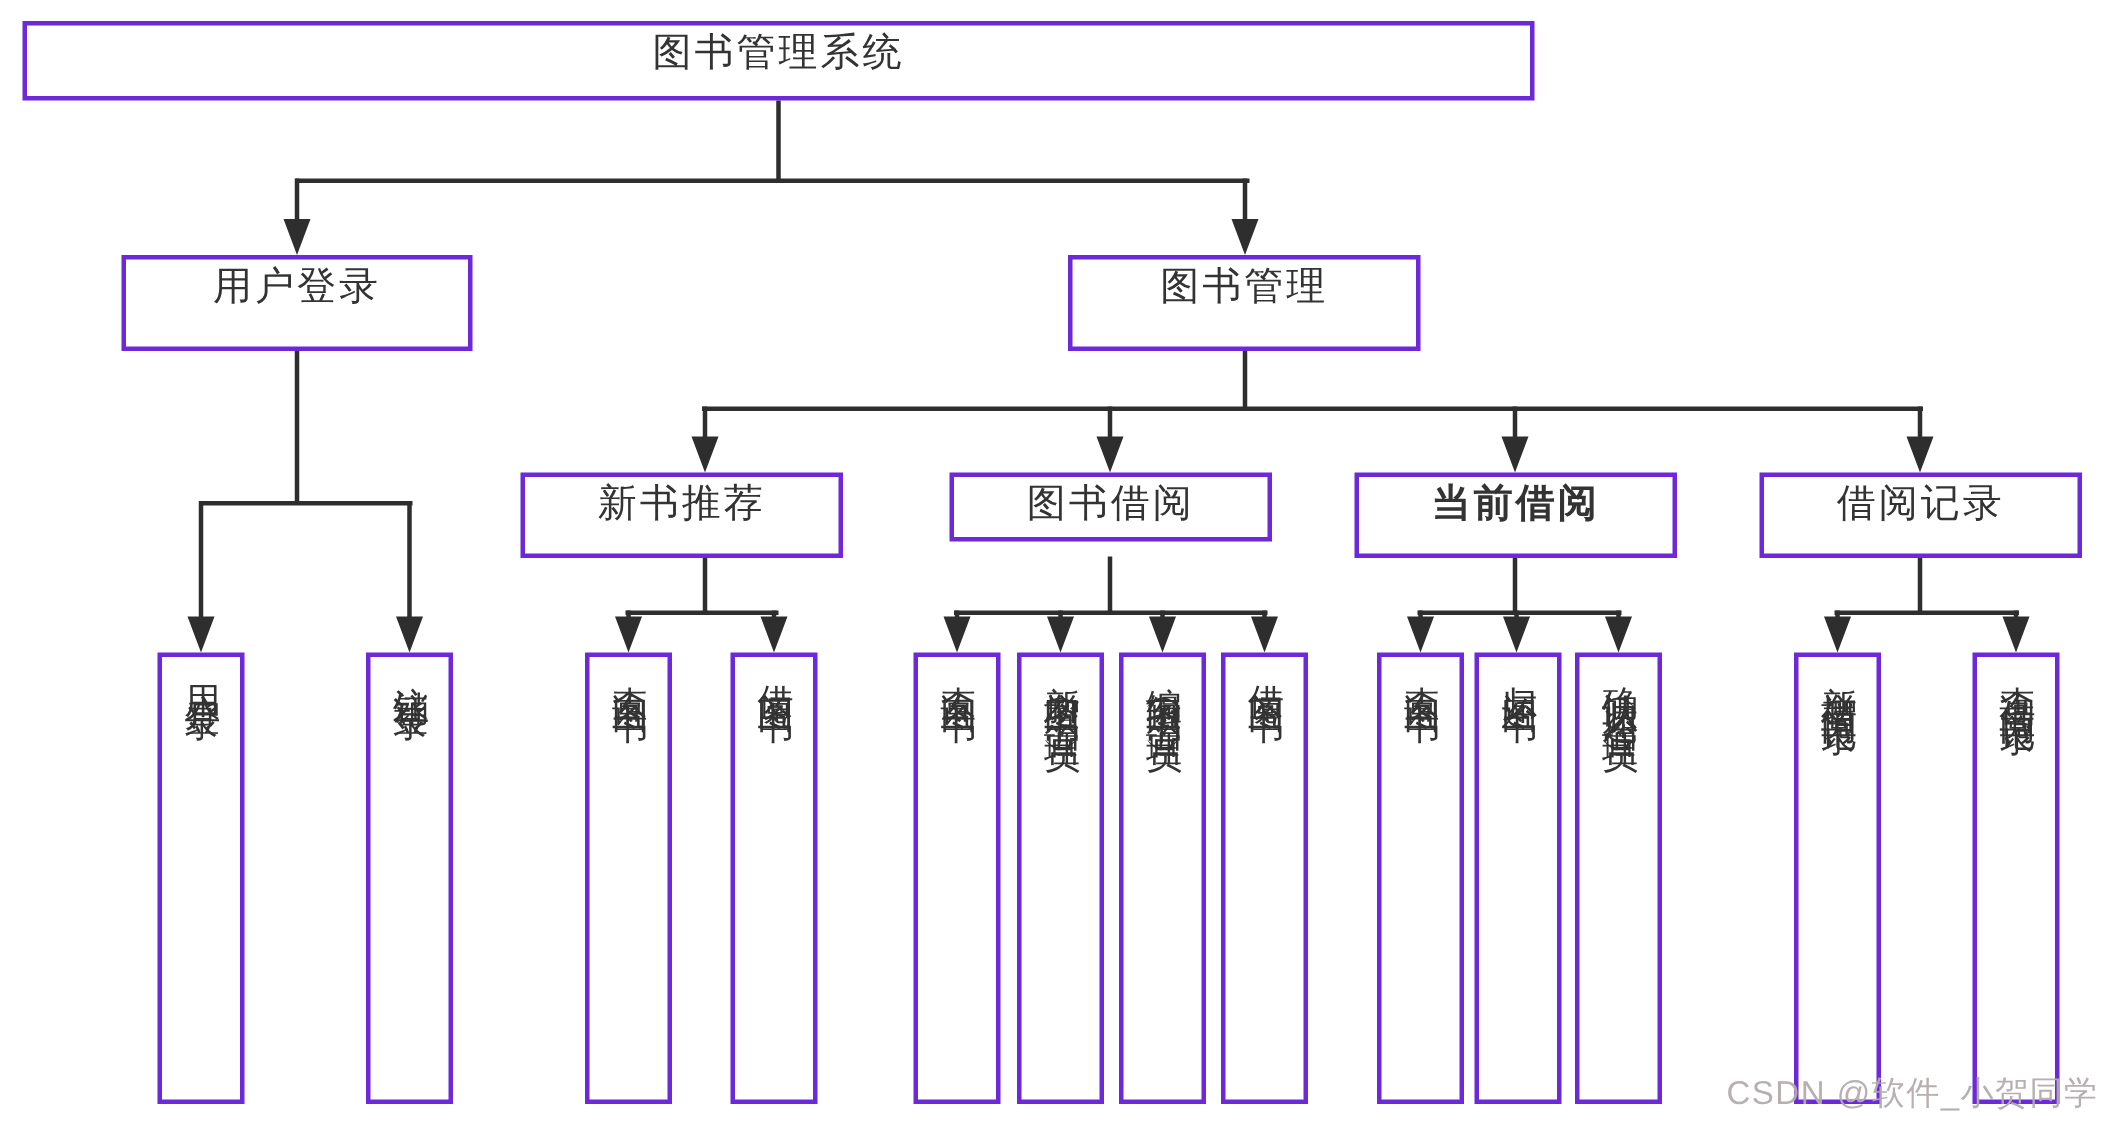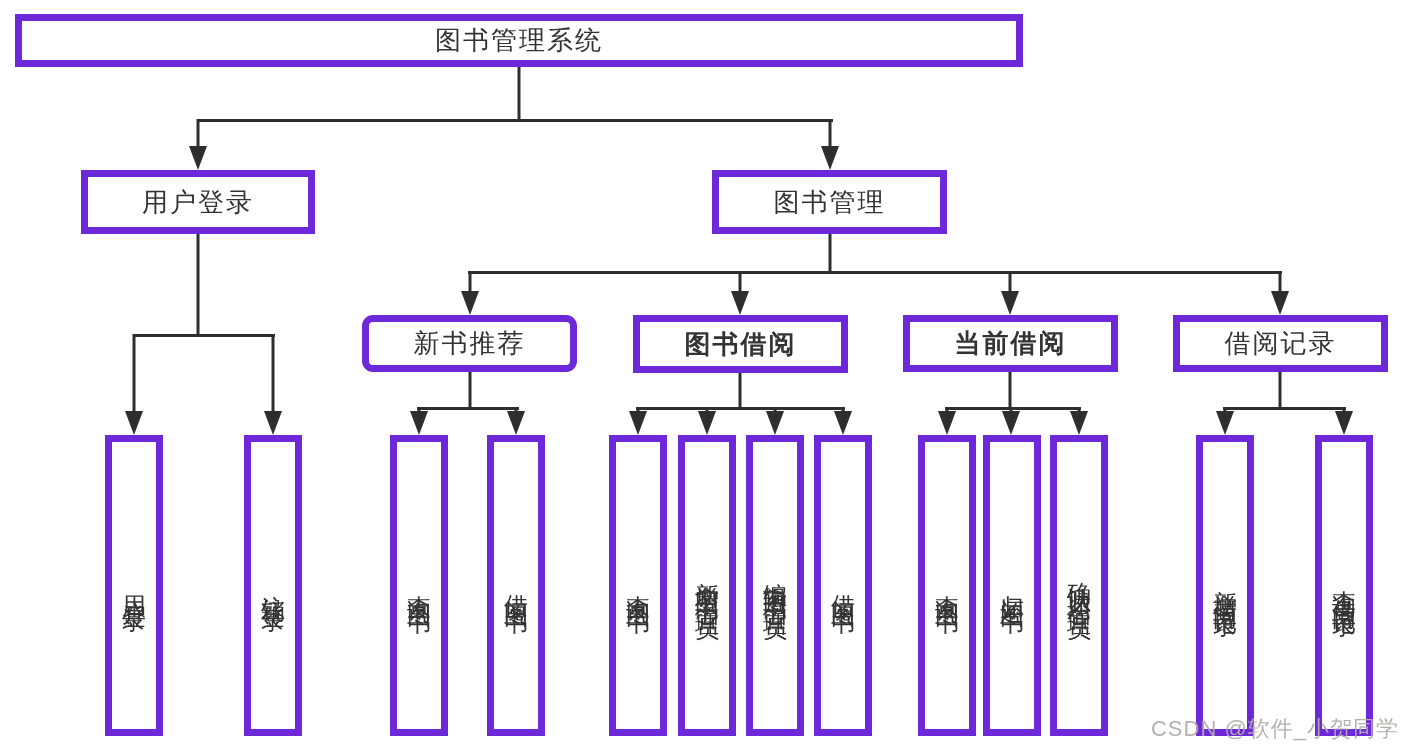--- a/index.html
+++ b/index.html
@@ -9,23 +9,22 @@
     height: 747px;
     background: #ffffff;
     overflow: hidden;
     font-family: "Liberation Sans", "DejaVu Sans", sans-serif;
   }
   
   .node {
     position: absolute;
     box-sizing: border-box;
     background: #ffffff;
-    border: 7px solid #6d28d9;
+    border: 3px solid #6d28d9;
     display: flex;
-    align-items: center;
     justify-content: center;
     color: #333333;
     z-index: 2;
   }
   .node .lbl {
     font-size: 26px;
     letter-spacing: 2px;
     white-space: nowrap;
     color: #333333;
   }
@@ -142,24 +141,24 @@
     <span class="lbl">图书管理系统</span>
   </div>
 
   <div class="node" style="left:81px; top:170px; width:234px; height:64px;">
     <span class="lbl">用户登录</span>
   </div>
   <div class="node" style="left:712px; top:170px; width:235px; height:64px;">
     <span class="lbl">图书管理</span>
   </div>
 
-  <div class="node" style="left:362px; top:315px; width:215px; height:57px;border-radius:11px;">
+  <div class="node" style="left:347px; top:315px; width:215px; height:57px;">
     <span class="lbl">新书推荐</span>
   </div>
-  <div class="node" style="left:633px; top:315px; width:215px; height:58px;font-weight:bold;">
+  <div class="node" style="left:633px; top:315px; width:215px; height:46px;">
     <span class="lbl">图书借阅</span>
   </div>
   <div class="node" style="left:903px; top:315px; width:215px; height:57px;font-weight:bold;">
     <span class="lbl">当前借阅</span>
   </div>
   <div class="node" style="left:1173px; top:315px; width:215px; height:57px;">
     <span class="lbl">借阅记录</span>
   </div>
 
   <div class="node leaf" style="left:105px; top:435px; width:58px; height:301px;">

